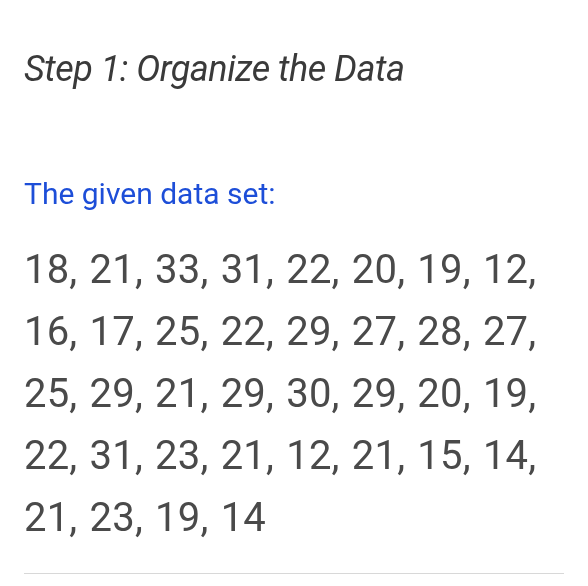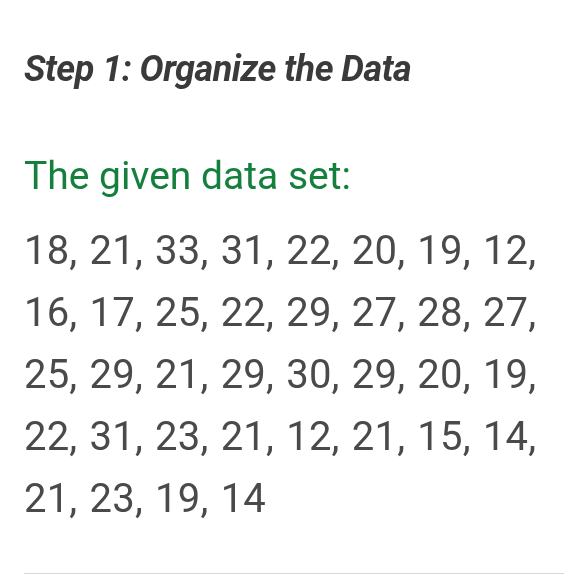--- a/index.html
+++ b/index.html
@@ -11,31 +11,31 @@
       width: 588px;
       height: 586px;
       background: #ffffff;
       font-family: -apple-system, BlinkMacSystemFont, "Segoe UI", Roboto, "Helvetica Neue", Arial, sans-serif;
       padding: 48px 24px 24px 24px;
       color: #3a3a3a;
       position: relative;
     }
     .heading {
       font-size: 36px;
-      font-weight: 700;
+      font-weight: 400;
       font-style: italic;
       color: #3a3a3a;
-      margin-bottom: 56px;
+      margin-bottom: 81px;
       letter-spacing: -0.5px;
     }
     .intro {
-      font-size: 39px;
+      font-size: 30px;
       font-weight: 400;
-      color: #15803d;
-      margin-bottom: 14px;
+      color: #1d4ed8;
+      margin-bottom: 21px;
       line-height: 1.55;
     }
     .data-list {
       font-size: 40px;
       font-weight: 400;
       color: #4a4a4a;
       line-height: 1.55;
       letter-spacing: 0.2px;
       word-spacing: 2px;
     }

